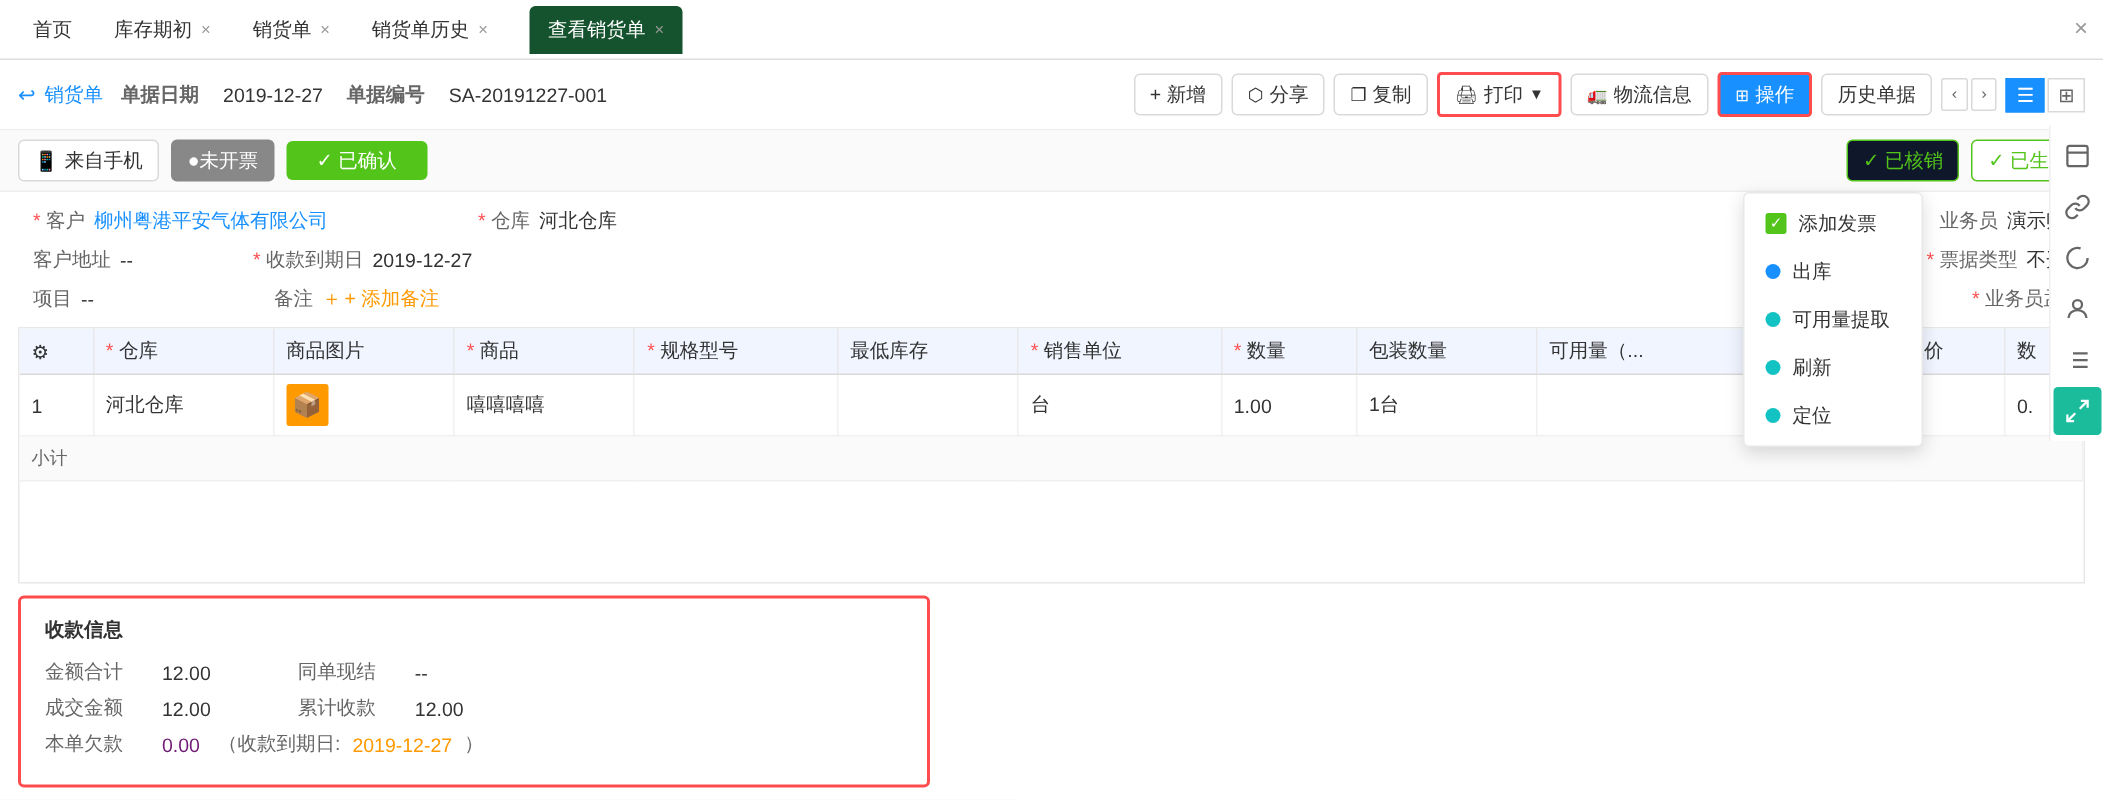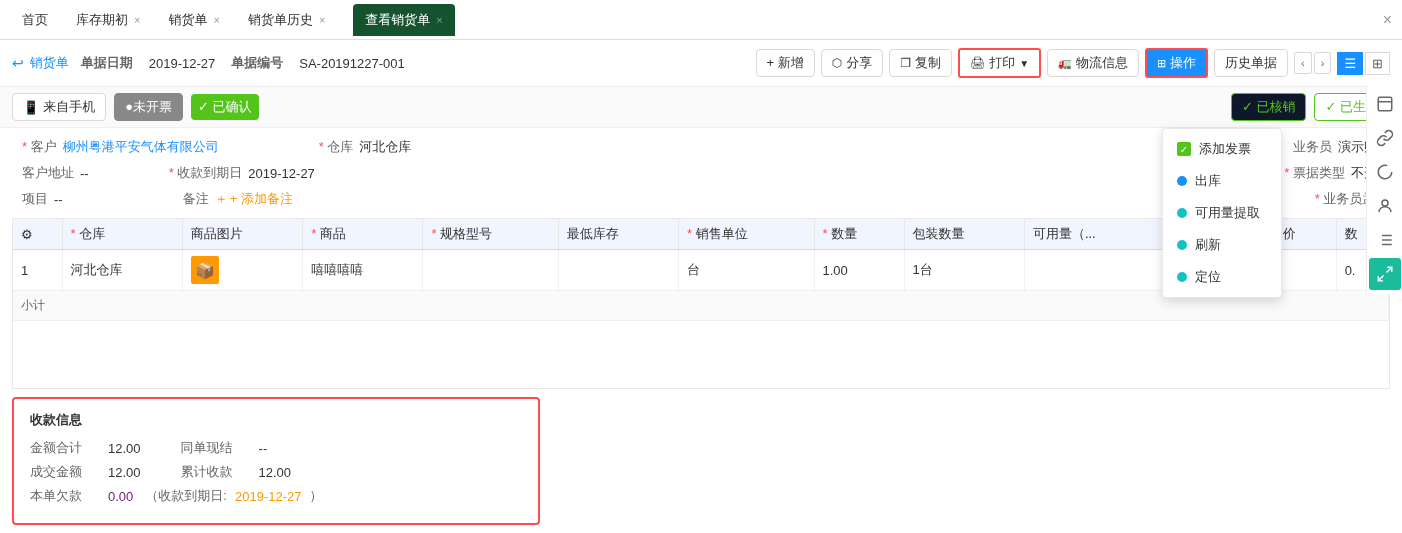--- a/index.html
+++ b/index.html
@@ -56,21 +56,21 @@
       display: flex; align-items: center; padding: 6px 12px; border-bottom: 1px solid #eee;
       background: #fafafa; gap: 8px;
     }
     .toolbar-btn {
       display: flex; align-items: center; gap: 4px; padding: 4px 10px;
       border: 1px solid #d9d9d9; border-radius: 4px; cursor: pointer;
       background: #fff; color: #333; font-size: 12px;
     }
     .toolbar-btn.from-phone { background: #fff; }
     .toolbar-btn.not-open { background: #888; color: #fff; border-color: #888; text-align: center; }
-    .status-badge { display: flex; align-items: flex-end; gap: 4px; padding: 4px 7px; border-radius: 4px; font-size: 12px; }
+    .status-badge { display: flex; align-items: flex-end; gap: 4px; padding: 4px 20px; border-radius: 4px; font-size: 12px; }
     .status-confirmed { background: #52c41a; color: #fff; }
 
     
     .form-area { padding: 10px 12px; display: flex; flex-direction: column; gap: 8px; margin-left: 10px; }
     .form-row { display: flex; align-items: center; gap: 20px; }
     .field-group { display: flex; align-items: center; gap: 6px; }
     .field-label { color: #666; white-space: nowrap; font-size: 13px; }
     .field-label.required::before { content: '* '; color: #ff4d4f; }
     .field-value { color: #333; font-size: 13px; }
     .field-link { color: #1890ff; cursor: pointer; }
@@ -86,24 +86,24 @@
     }
     thead th.required::before { content: '* '; color: #ff4d4f; }
     tbody tr { background: #fff; }
     tbody td { padding: 6px 8px; border-bottom: 1px solid #f0f0f0; border-right: 1px solid #f0f0f0; color: #333; }
     .subtotal-row td { background: #fafafa; color: #666; font-size: 12px; }
     .product-img { width: 28px; height: 28px; background: #ff9900; border-radius: 2px; display: flex; align-items: center; justify-content: center; }
 
     
     .payment-box {
       margin: 8px 12px; border: 2px solid #ff4d4f; border-radius: 4px; padding: 12px 16px;
-      background: #fff; width: 528px;
+      background: #fff; width: 608px;
     }
     .payment-title { font-weight: bold; font-size: 13px; margin-bottom: 10px; color: #333; }
-    .payment-row { display: flex; align-items: flex-end; gap: 40px; margin-bottom: 6px; }
+    .payment-row { display: flex; align-items: flex-end; gap: 58px; margin-bottom: 6px; }
     .payment-item { display: flex; align-items: center; gap: 8px; }
     .payment-label { color: #666; font-size: 13px; width: 70px; }
     .payment-value { color: #333; font-size: 13px; }
     .payment-value.red { color: #701a75; }
     .payment-value.orange { color: #ff9900; }
 
     
     .dropdown-menu {
       position: absolute; top: 88px; right: 120px; background: #fff;
       border: 1px solid #e8e8e8; border-radius: 4px; box-shadow: 0 4px 12px rgba(0,0,0,0.15);

